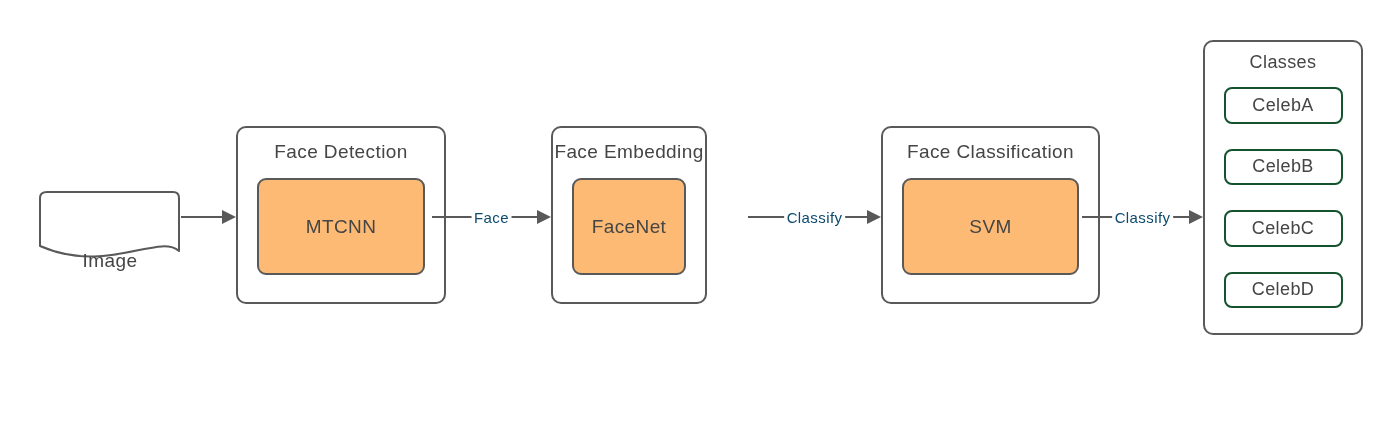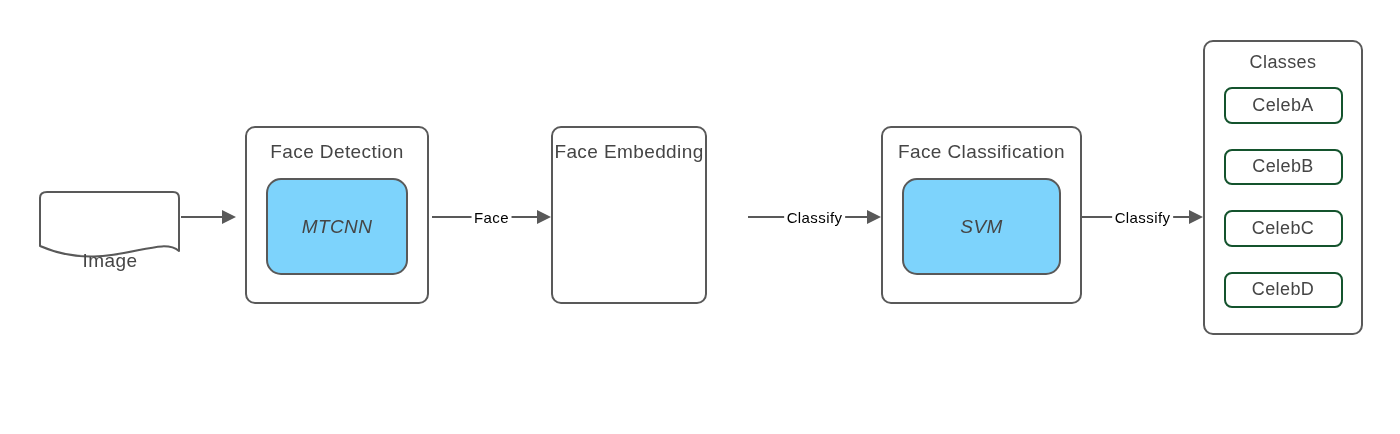--- a/index.html
+++ b/index.html
@@ -32,42 +32,42 @@
   .stage-box {
     position: absolute; top: 126px; height: 178px;
     border: 2px solid #595959; border-radius: 10px;
     background: #ffffff; box-sizing: border-box;
   }
   .stage-title {
     margin-top: 13px; text-align: center; font-size: 19px; white-space: nowrap;
   }
   .stage-inner {
     position: absolute; left: 19px; right: 19px; top: 50px; height: 97px;
-    border: 2px solid #595959; border-radius: 15px; background: #7dd3fc;
+    border: 2px solid #595959; border-radius: 9px; background: #fdba74;
     display: flex; align-items: center; justify-content: center;
-    font-size: 19px; box-sizing: border-box; font-style: italic;
+    font-size: 19px; box-sizing: border-box;
   }
 
   
   .arrow { position: absolute; height: 0; }
   .arrow-line {
     position: absolute; left: 0; right: 9px; top: -1px;
     border-top: 2px solid #595959;
   }
   .arrow-head {
     position: absolute; right: 0; top: -7px;
     width: 0; height: 0;
     border-top: 7px solid transparent;
     border-bottom: 7px solid transparent;
     border-left: 14px solid #595959;
   }
   .arrow-label {
     position: absolute; left: 50%; top: 0; transform: translate(-50%, -50%);
     background: #ffffff; padding: 0 3px;
-    font-size: 15px; white-space: nowrap; color: #000000;
+    font-size: 15px; white-space: nowrap; color: #0c4a6e;
   }
 
   
   .classes-box {
     position: absolute; left: 1203px; top: 40px; width: 160px; height: 295px;
     border: 2px solid #595959; border-radius: 10px; background: #ffffff;
     box-sizing: border-box;
     display: flex; flex-direction: column; align-items: center;
   }
   .classes-title {
@@ -90,42 +90,43 @@
       <path d="M8,1 H134 Q140,1 140,7 V60 C119,42 68,84 1,55 V7 Q1,1 8,1 Z" fill="#ffffff" stroke="#595959" stroke-width="2" stroke-linejoin="round"></path>
     </svg>
     <div class="doc-label">Image</div>
   </div>
 
   <div class="arrow" style="left:181px; top:217px; width:55px">
     <div class="arrow-line"></div>
     <div class="arrow-head"></div>
   </div>
 
-  <div class="stage-box" style="left:245px; width:184px">
+  <div class="stage-box" style="left:236px; width:210px">
     <div class="stage-title">Face Detection</div>
     <div class="stage-inner">MTCNN</div>
   </div>
 
   <div class="arrow" style="left:432px; top:217px; width:119px">
     <div class="arrow-line"></div>
     <div class="arrow-head"></div>
     <span class="arrow-label">Face</span>
   </div>
 
   <div class="stage-box" style="left:551px; width:156px">
     <div class="stage-title">Face Embedding</div>
+    <div class="stage-inner">FaceNet</div>
   </div>
 
   <div class="arrow" style="left:748px; top:217px; width:133px">
     <div class="arrow-line"></div>
     <div class="arrow-head"></div>
     <span class="arrow-label">Classify</span>
   </div>
 
-  <div class="stage-box" style="left:881px; width:201px">
+  <div class="stage-box" style="left:881px; width:219px">
     <div class="stage-title">Face Classification</div>
     <div class="stage-inner">SVM</div>
   </div>
 
   <div class="arrow" style="left:1082px; top:217px; width:121px">
     <div class="arrow-line"></div>
     <div class="arrow-head"></div>
     <span class="arrow-label">Classify</span>
   </div>
 

